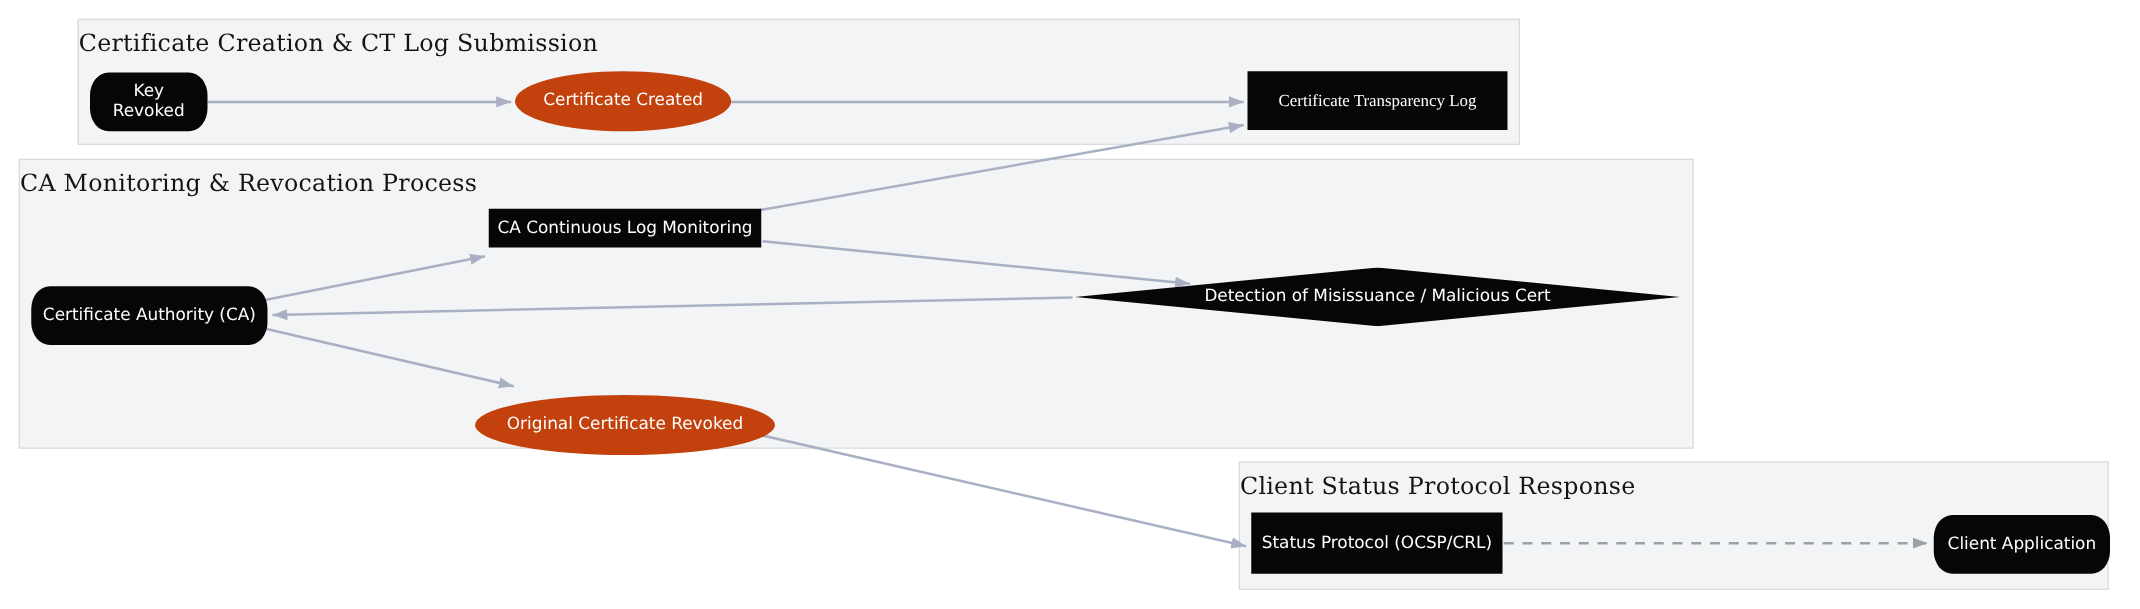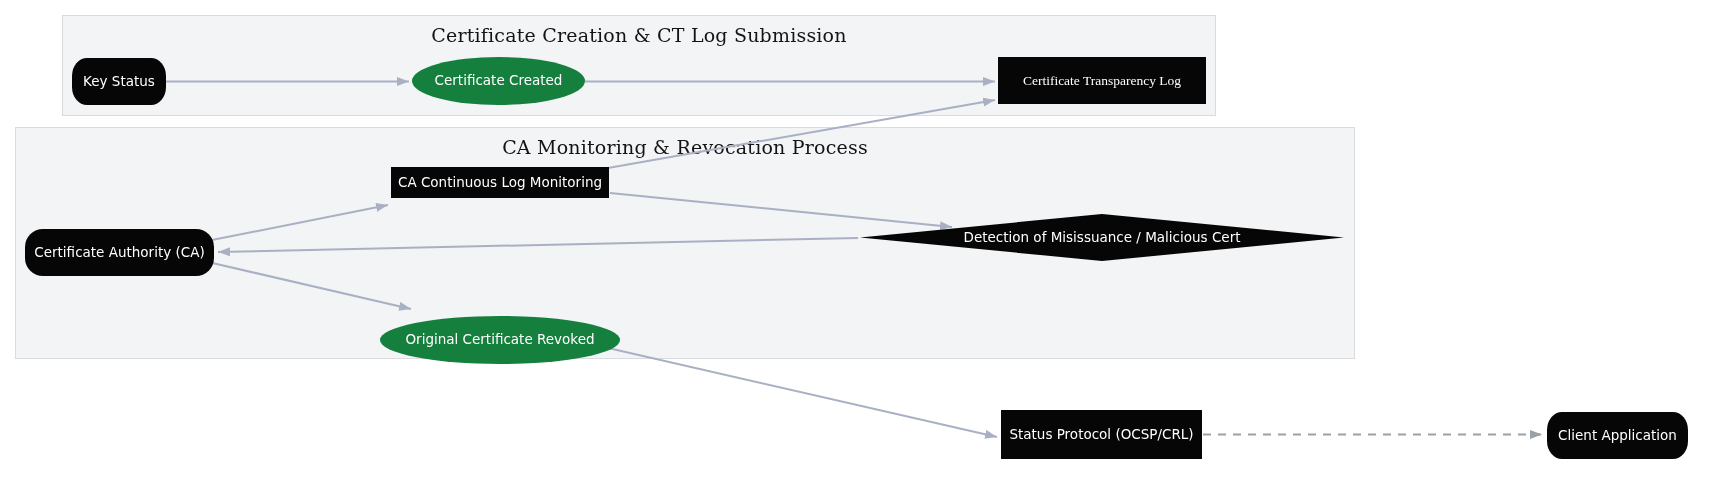--- a/index.html
+++ b/index.html
@@ -18,21 +18,20 @@
     position: absolute;
     background: #f2f4f5;
     border: 1px solid #d9dbdd;
     z-index: 1;
   }
   .cluster-title {
     position: absolute;
     top: 8px;
     left: 0;
     width: 100%;
-    text-align: center;
     font-family: "DejaVu Serif", "Liberation Serif", serif;
     font-size: 19px;
     color: #141414;
     letter-spacing: 0.2px;
   }
 
   .edge-layer {
     position: absolute;
     top: 0; left: 0;
     width: 1712px;
@@ -49,21 +48,21 @@
     justify-content: center;
     background: #060606;
     color: #ffffff;
     font-size: 13.5px;
     text-align: center;
     line-height: 1.15;
     padding: 2px 6px;
   }
   .node.rect { border-radius: 0; }
   .node.cylinder { border-radius: 15px / 18px; }
-  .node.ellipse { border-radius: 50%; background: #15803d; }
+  .node.ellipse { border-radius: 50%; background: #c2410c; }
   .node.diamond {
     background: transparent;
     padding: 0;
   }
   .node.diamond svg {
     position: absolute;
     top: 0; left: 0;
     width: 100%; height: 100%;
   }
   .node.diamond .diamond-label {
@@ -77,20 +76,23 @@
 <div class="canvas">
 
   <div class="cluster" style="left:62px; top:15px; width:1154px; height:101px;">
     <div class="cluster-title">Certificate Creation &amp; CT Log Submission</div>
   </div>
 
   <div class="cluster" style="left:15px; top:127px; width:1340px; height:232px;">
     <div class="cluster-title">CA Monitoring &amp; Revocation Process</div>
   </div>
 
+  <div class="cluster" style="left:991px; top:369px; width:696px; height:103px;">
+    <div class="cluster-title">Client Status Protocol Response</div>
+  </div>
 
   <svg class="edge-layer" viewBox="0 0 1712 487" xmlns="http://www.w3.org/2000/svg">
     <defs>
       <marker id="arrow-solid" markerUnits="userSpaceOnUse" markerWidth="13" markerHeight="10" refX="12" refY="4.5" orient="auto">
         <path d="M0,0 L12,4.5 L0,9 Z" fill="#a9b0c4"></path>
       </marker>
       <marker id="arrow-dashed" markerUnits="userSpaceOnUse" markerWidth="13" markerHeight="10" refX="12" refY="4.5" orient="auto">
         <path d="M0,0 L12,4.5 L0,9 Z" fill="#99a1a9"></path>
       </marker>
     </defs>
@@ -101,36 +103,36 @@
       <path d="M212,240 L388,205" marker-end="url(#arrow-solid)"></path>
       <path d="M610,193 L952,227" marker-end="url(#arrow-solid)"></path>
       <path d="M858,238 L218,252" marker-end="url(#arrow-solid)"></path>
       <path d="M208,262 L411,309" marker-end="url(#arrow-solid)"></path>
       <path d="M582,342 L997,437" marker-end="url(#arrow-solid)"></path>
     </g>
     <path d="M1203,434.5 L1542,434.5" stroke="#99a1a9" stroke-width="2" fill="none" stroke-dasharray="8 7" marker-end="url(#arrow-dashed)"></path>
   </svg>
 
   <div class="node cylinder" style="left:72px; top:58px; width:94px; height:47px;">
-    <span>Key Status</span>
+    <span>Key Revoked</span>
   </div>
 
   <div class="node ellipse" style="left:412px; top:57px; width:173px; height:48px;">
     <span>Certificate Created</span>
   </div>
 
   <div class="node rect" style="left:998px; top:57px; width:208px; height:47px;font-family:Liberation Serif, serif;">
     <span>Certificate Transparency Log</span>
   </div>
 
   <div class="node rect" style="left:391px; top:167px; width:218px; height:31px;">
     <span>CA Continuous Log Monitoring</span>
   </div>
 
-  <div class="node cylinder" style="left:25px; top:229px; width:189px; height:47px;border-radius:18px;">
+  <div class="node cylinder" style="left:25px; top:229px; width:189px; height:47px;">
     <span>Certificate Authority (CA)</span>
   </div>
 
   <div class="node diamond" style="left:860px; top:214px; width:484px; height:47px;">
     <svg viewBox="0 0 484 47" preserveAspectRatio="none">
       <polygon points="0,23.5 242,0 484,23.5 242,47" fill="#060606"></polygon>
     </svg>
     <span class="diamond-label">Detection of Misissuance / Malicious Cert</span>
   </div>
 

